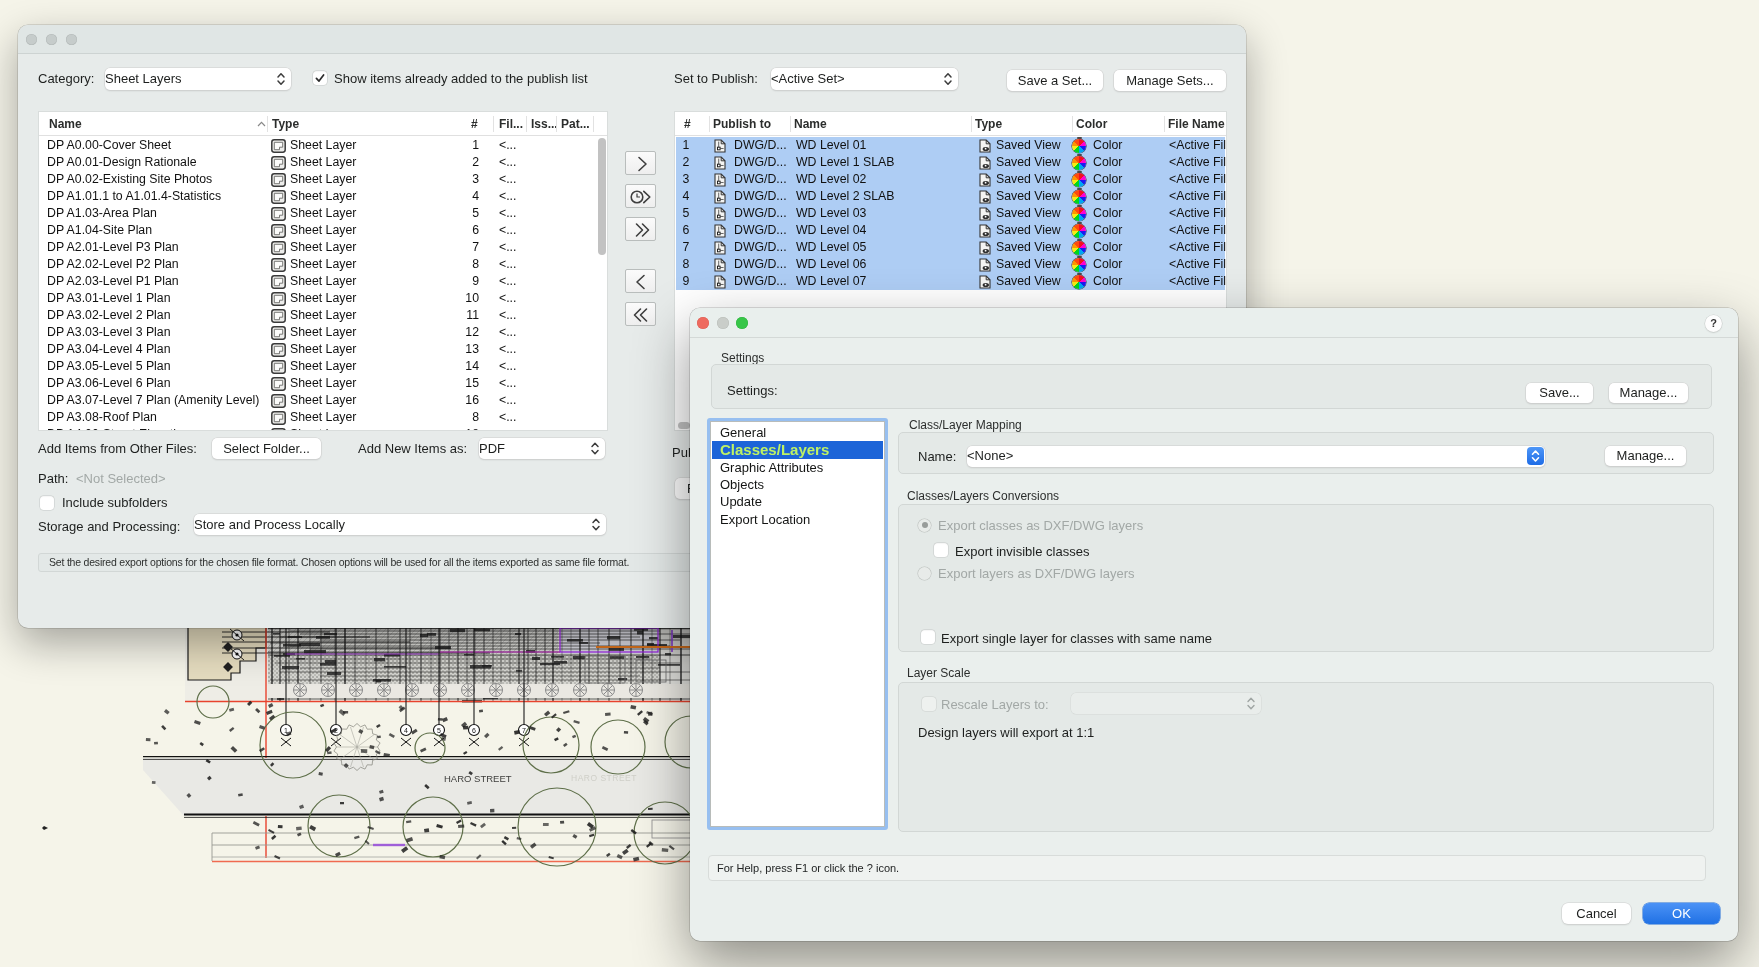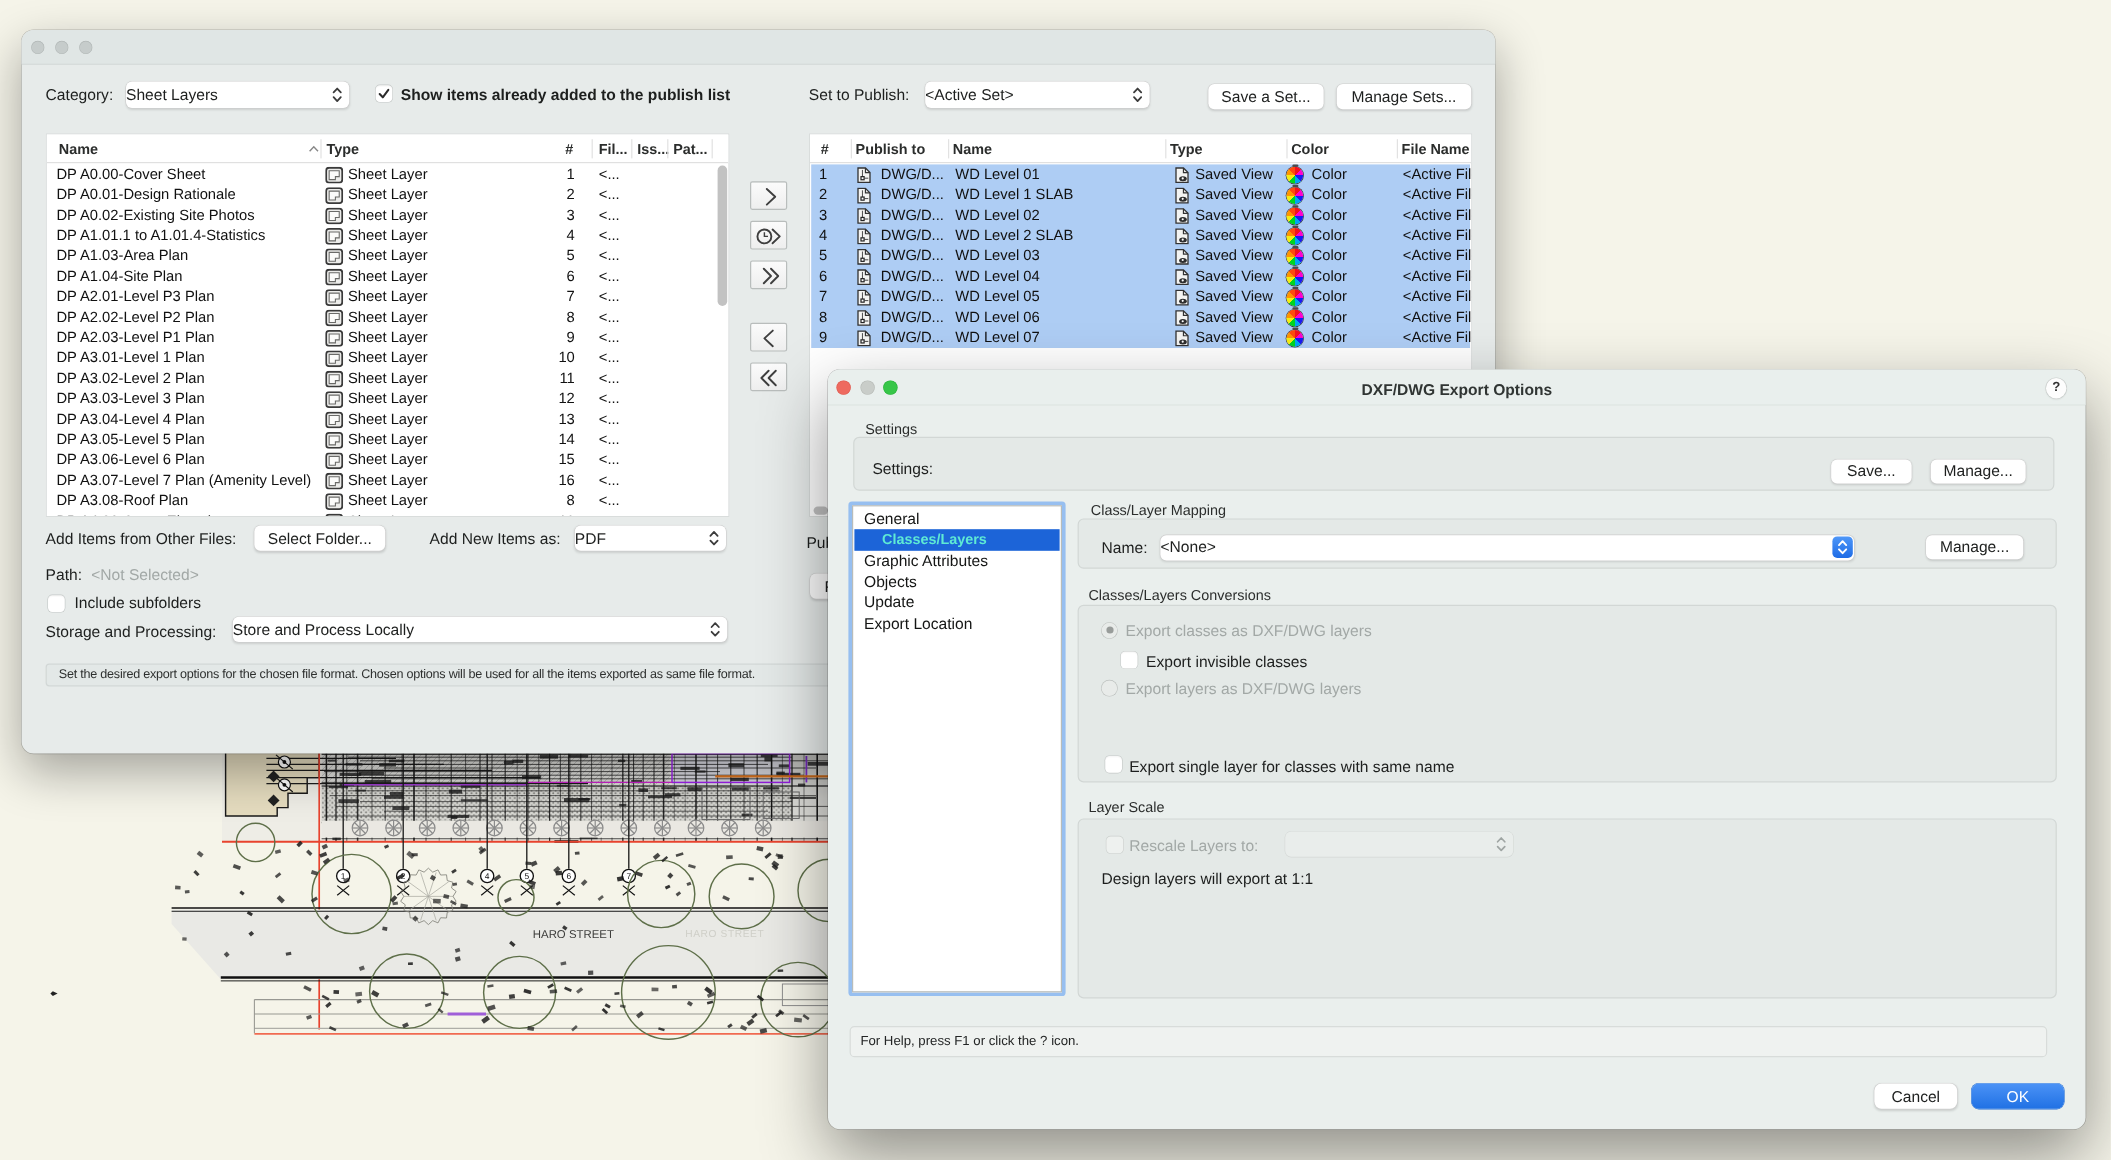--- a/index.html
+++ b/index.html
@@ -559,21 +559,21 @@
       <svg class="chev" width="10" height="22" viewBox="0 0 10 22" style="top:0">
         <path d="M2 9.0 L5 5.8 L8 9.0" stroke="#3c3c3c" stroke-width="1.5" fill="none" stroke-linecap="round" stroke-linejoin="round"></path>
         <path d="M2 13.0 L5 16.2 L8 13.0" stroke="#3c3c3c" stroke-width="1.5" fill="none" stroke-linecap="round" stroke-linejoin="round"></path>
       </svg>
     </span>
     <span class="cb" style="left:295px;top:46px">
       <svg width="14" height="14" viewBox="0 0 14 14" style="position:absolute;left:0;top:0">
         <path d="M3.4 7.4 L6 10.1 L10.6 3.9" stroke="#2b2b2b" stroke-width="1.7" fill="none" stroke-linecap="round" stroke-linejoin="round"></path>
       </svg>
     </span>
-    <span class="lbl" style="left:316px;top:46px;font-weight:bold">Show items already added to the publish list</span>
+    <span class="lbl" style="left:316px;top:46px;font-weight:normal">Show items already added to the publish list</span>
     <span class="lbl" style="left:656px;top:46px">Set to Publish:</span>
     <span class="pop" style="left:753px;top:43px;width:187px;height:22px">
       <span class="tx" style="top:3px">&lt;Active Set&gt;</span>
       <svg class="chev" width="10" height="22" viewBox="0 0 10 22" style="top:0">
         <path d="M2 9.0 L5 5.8 L8 9.0" stroke="#3c3c3c" stroke-width="1.5" fill="none" stroke-linecap="round" stroke-linejoin="round"></path>
         <path d="M2 13.0 L5 16.2 L8 13.0" stroke="#3c3c3c" stroke-width="1.5" fill="none" stroke-linecap="round" stroke-linejoin="round"></path>
       </svg>
     </span>
     <span class="btn" style="left:989px;top:45px;width:96px;height:21px;line-height:21px">Save a Set...</span>
     <span class="btn" style="left:1096px;top:45px;width:112px;height:21px;line-height:21px">Manage Sets...</span>
@@ -1134,31 +1134,30 @@
     </span>
     <div class="abs" style="left:20px;top:528px;width:1170px;height:19px;background:#e3e8e7;border:1px solid #d2d7d6;border-radius:3px;font-size:10.5px;letter-spacing:-0.2px;color:#2e302f;line-height:17px;padding-left:10px;white-space:nowrap;overflow:hidden">Set the desired export options for the chosen file format. Chosen options will be used for all the items exported as same file format.</div>
     <span class="lbl" style="left:654px;top:420px">Publ</span>
     <span class="btn" style="left:657px;top:453px;width:60px;height:21px;line-height:21px;text-align:left;padding-left:12px;background:#fdfdfd">F</span>
   </div>
 <div class="win exp">
     <div class="tbar"></div>
     <span class="tl" style="left:7px;top:8.5px;width:12px;height:12px;background:#ee6a5f;box-shadow:inset 0 0 0 .5px #dd5f55"></span>
     <span class="tl" style="left:26.5px;top:8.5px;width:12px;height:12px;background:#c9cdc9;box-shadow:inset 0 0 0 .5px #b8bcb8"></span>
     <span class="tl" style="left:46px;top:8.5px;width:12px;height:12px;background:#37c648;box-shadow:inset 0 0 0 .5px #2eb33e"></span>
-    <div class="ttl" style="top:8.5px;color:#303533">DXF/DWG Export Options</div>
     <span class="abs" style="left:1015px;top:6.5px;width:17px;height:17px;border-radius:50%;background:#fdfdfd;box-shadow:0 0 0 .5px #c9cdcb,0 1px 1.5px rgba(0,0,0,.12);text-align:center;line-height:17px;font-size:11px;font-weight:bold;color:#333">?</span>
     <span class="gl" style="left:31px;top:43px">Settings</span>
     <div class="grp" style="left:21px;top:56px;width:1001px;height:45px"></div>
     <span class="lbl" style="left:37px;top:75px">Settings:</span>
     <span class="btn" style="left:836px;top:75px;width:67px;height:20px;line-height:20px">Save...</span>
     <span class="btn" style="left:919px;top:75px;width:79px;height:20px;line-height:20px">Manage...</span>
     <div class="abs" style="left:17px;top:110px;width:181px;height:412px;border:3px solid #97bff0;border-radius:3px;background:#fff">
       <div class="abs" style="left:0;top:0;right:0;bottom:0;border:1px solid #b8bcba">
         <div class="abs" style="left:9px;top:3.0px;font-size:13px;color:#141514;white-space:nowrap">General</div>
-        <div class="abs" style="left:1px;right:1px;top:19.3px;height:17.3px;background:#1c64d8;color:#5eead4;font-weight:bold;font-size:12px;padding-left:23px;line-height:17px">Classes/Layers</div>
+        <div class="abs" style="left:1px;right:1px;top:19.3px;height:17.3px;background:#1c64d8;color:#bef264;font-weight:bold;font-size:15px;padding-left:8px;line-height:17px">Classes/Layers</div>
         <div class="abs" style="left:9px;top:37.6px;font-size:13px;color:#141514;white-space:nowrap">Graphic Attributes</div>
         <div class="abs" style="left:9px;top:54.9px;font-size:13px;color:#141514;white-space:nowrap">Objects</div>
         <div class="abs" style="left:9px;top:72.2px;font-size:13px;color:#141514;white-space:nowrap">Update</div>
         <div class="abs" style="left:9px;top:89.5px;font-size:13px;color:#141514;white-space:nowrap">Export Location</div>
       </div>
     </div>
     <span class="gl" style="left:219px;top:110px">Class/Layer Mapping</span>
     <div class="grp" style="left:208px;top:124px;width:816px;height:42px"></div>
     <span class="lbl" style="left:228px;top:141px">Name:</span>
     <span class="pop" style="left:277px;top:137.5px;width:578px;height:21px">

